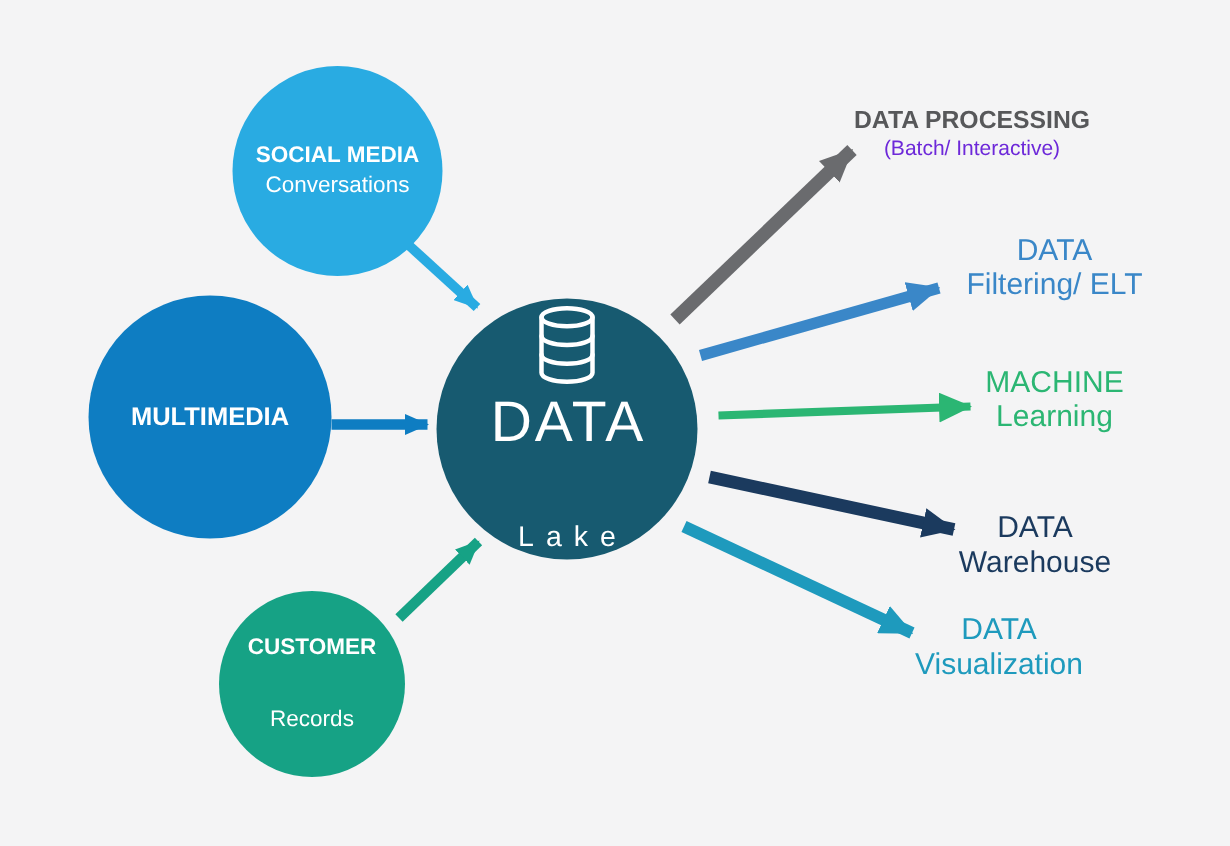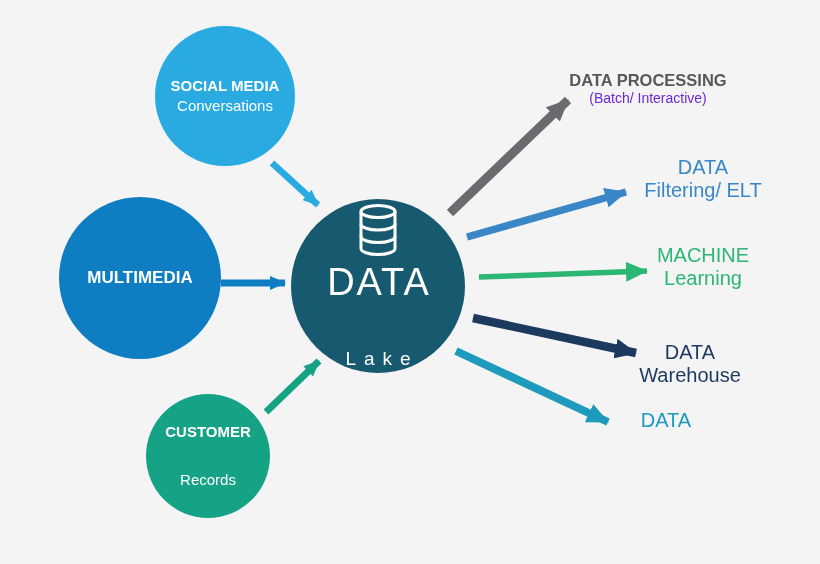--- a/index.html
+++ b/index.html
@@ -21,21 +21,21 @@
     position: absolute;
     border-radius: 50%;
     display: flex;
     flex-direction: column;
     align-items: center;
     justify-content: center;
     text-align: center;
     color: #ffffff;
     z-index: 2;
   }
-  #c-social   { left: 155px; top: 26px;  width: 140px; height: 140px; }
+  #c-social   { left: 155px; top: 44px;  width: 140px; height: 140px; }
   #c-social .c-l1 { font-size: 15px; font-weight: 700; }
   #c-social .c-l2 { font-size: 15px; }
   #c-multimedia { left: 59px; top: 197px; width: 162px; height: 162px; }
   #c-multimedia .c-l1 { font-size: 17px; font-weight: 700; }
   #c-multimedia .c-l2 { font-size: 17px; }
   #c-customer { left: 146px; top: 394px; width: 124px; height: 124px; }
   #c-customer .c-l1 { font-size: 15px; font-weight: 700; }
   #c-customer .c-l2 { font-size: 15px; }
   .c-l1, .c-l2 { line-height: 1.35; }
 
@@ -157,15 +157,16 @@
     <div class="ol2" style="color: rgb(43, 182, 115);">Learning</div>
   </div>
 
   <div class="out-label" id="lbl-warehouse">
     <div class="ol1" style="color: rgb(27, 58, 94);">DATA</div>
     <div class="ol2" style="color: rgb(27, 58, 94);">Warehouse</div>
   </div>
 
   <div class="out-label" id="lbl-visualization">
     <div class="ol1" style="color: rgb(30, 154, 189);">DATA</div>
+    <div class="ol2" style="color: rgb(30, 154, 189);">Visualization</div>
   </div>
 
 </div>
 
 </body></html>

